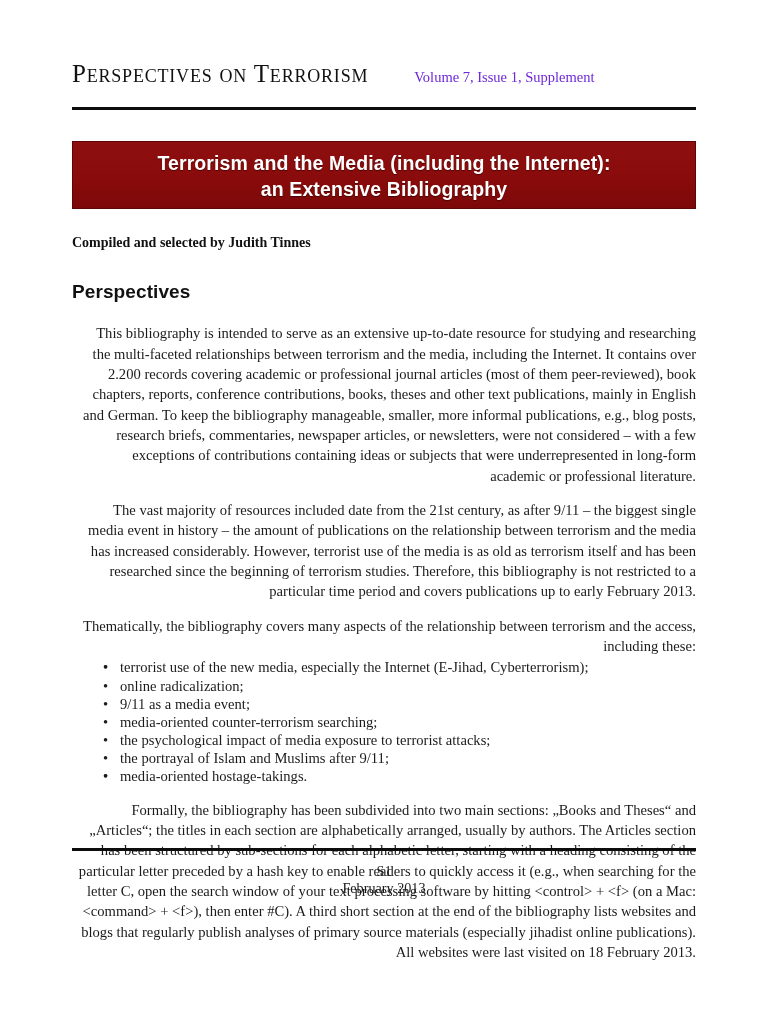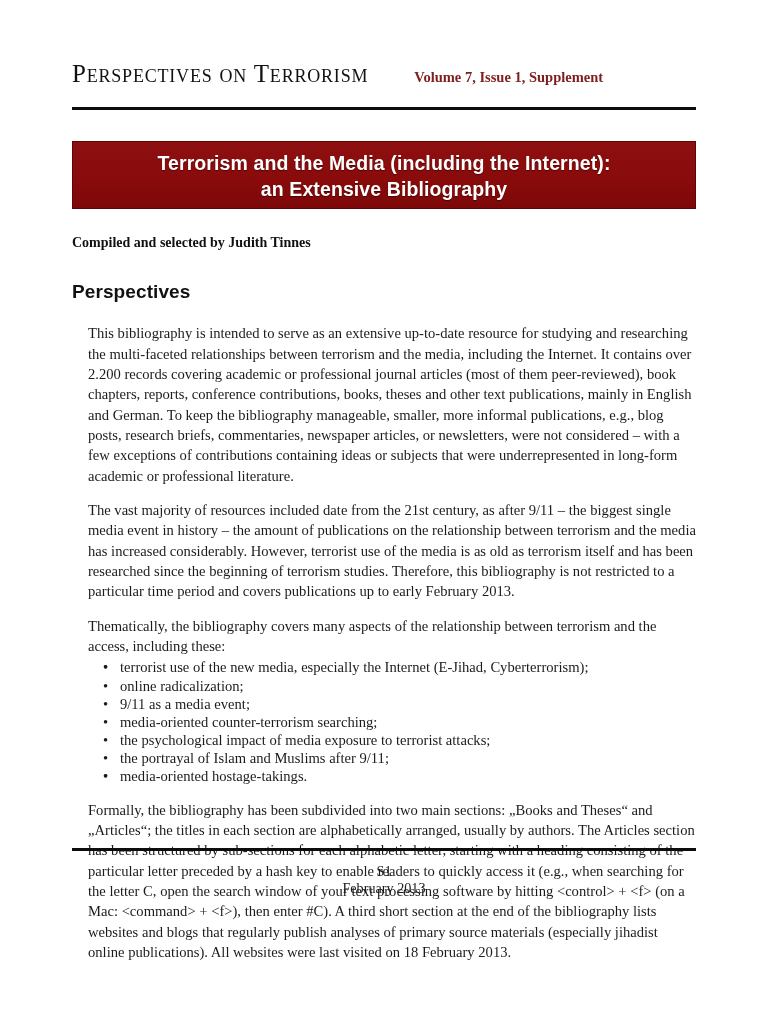--- a/index.html
+++ b/index.html
@@ -38,22 +38,22 @@
     font-size: 25px;
     font-variant: small-caps;
     letter-spacing: 0.8px;
     color: #111111;
     white-space: nowrap;
   }
   .issue-line {
     margin-left: 46px;
     font-family: "Liberation Serif", "DejaVu Serif", serif;
     font-size: 14.5px;
-    font-weight: bold;
-    color: #7f1d1d;
+    font-weight: normal;
+    color: #6d28d9;
     white-space: nowrap;
   }
 
   .rule-top {
     margin-top: 11px;
     height: 3px;
     background: #0d0d0d;
     width: 100%;
   }
 
@@ -96,22 +96,22 @@
   }
 
   
   .body-text {
     margin-top: 20px;
   }
   .para {
     font-size: 14.6px;
     line-height: 1.395;
     color: #1b1b1b;
-    text-align: left;
-    margin: 0 0 14px 16px;
+    text-align: right;
+    margin: 0 0 14px 6px;
   }
   .para.tight {
     margin-bottom: 2px;
   }
 
   ul.topic-list {
     list-style: none;
     margin: 0 0 14px 0;
     padding: 0;
   }

